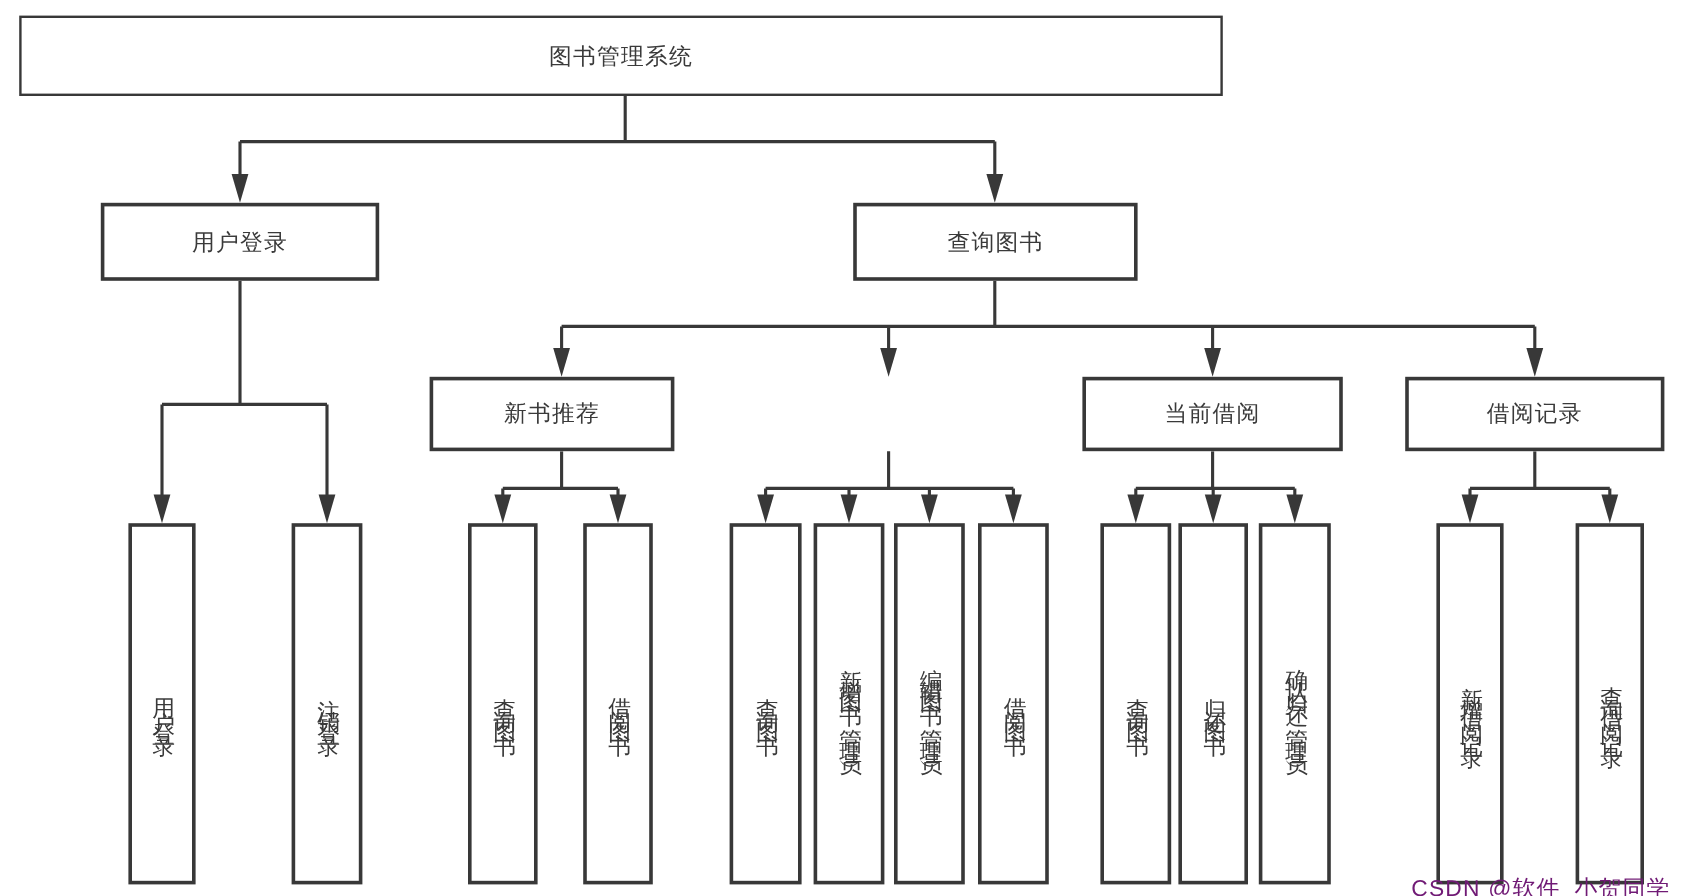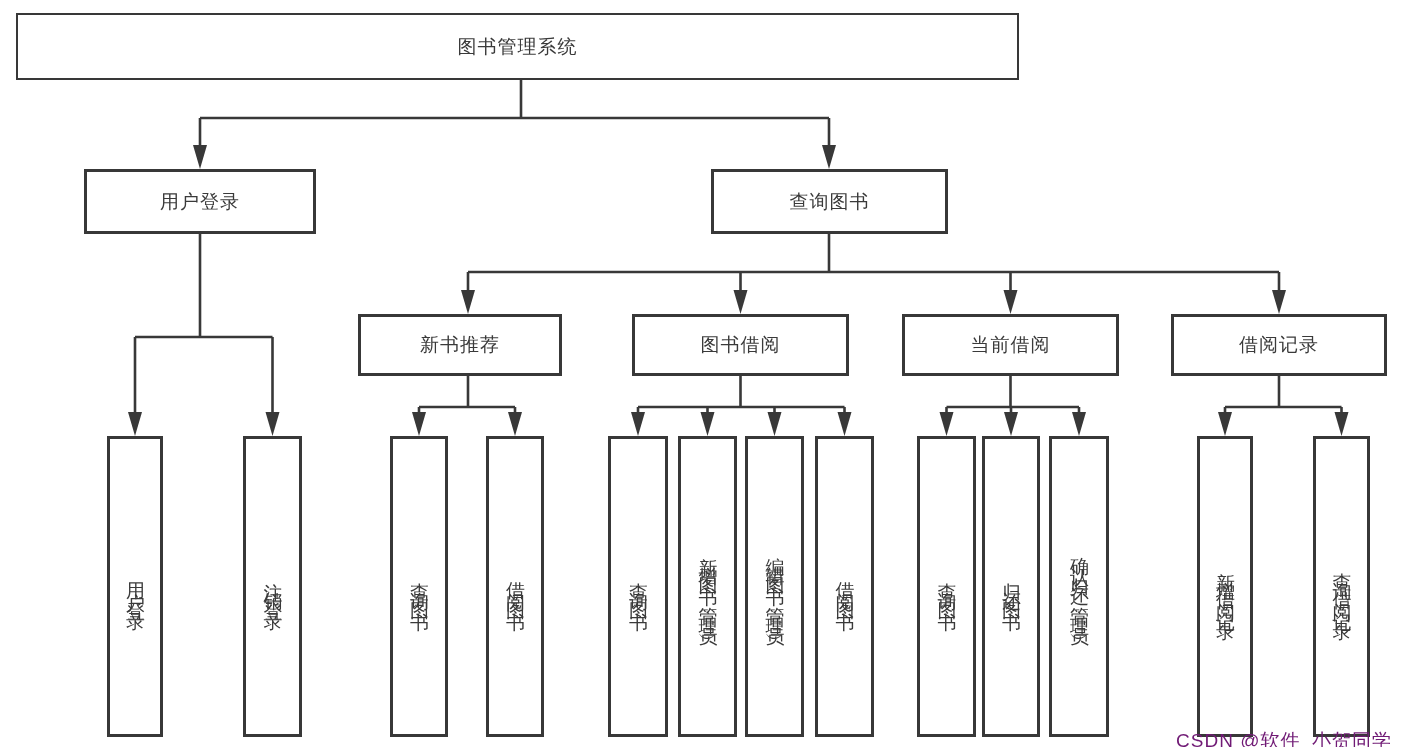--- a/index.html
+++ b/index.html
@@ -99,21 +99,20 @@
       <polygon points="1334.5,412 1348.5,412 1341.5,436"></polygon>
     </g>
   </svg>
 
   <div class="node root" style="left:16px; top:13px; width:1003px; height:67px;">图书管理系统</div>
 
   <div class="node" style="left:84px; top:169px; width:232px; height:65px;">用户登录</div>
   <div class="node" style="left:711px; top:169px; width:237px; height:65px;">查询图书</div>
 
   <div class="node" style="left:358px; top:314px; width:204px; height:62px;">新书推荐</div>
-  <div class="node" style="left:632px; top:314px; width:217px; height:62px;">图书借阅</div>
   <div class="node" style="left:1171px; top:314px; width:216px; height:62px;">借阅记录</div>
   <div class="node" style="left:902px; top:314px; width:217px; height:62px;">当前借阅</div>
 
   <div class="leaf" style="left:107px; width:56px;">
     <span>用户登录</span>
   </div>
   <div class="leaf" style="left:243px; width:59px;">
     <span>注销登录</span>
   </div>
 

